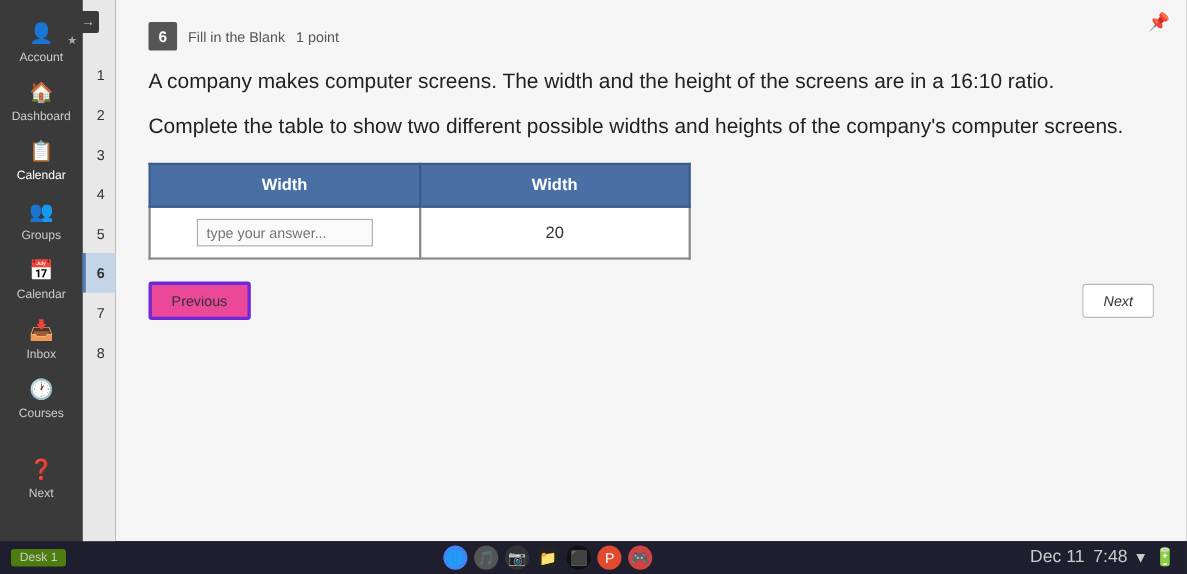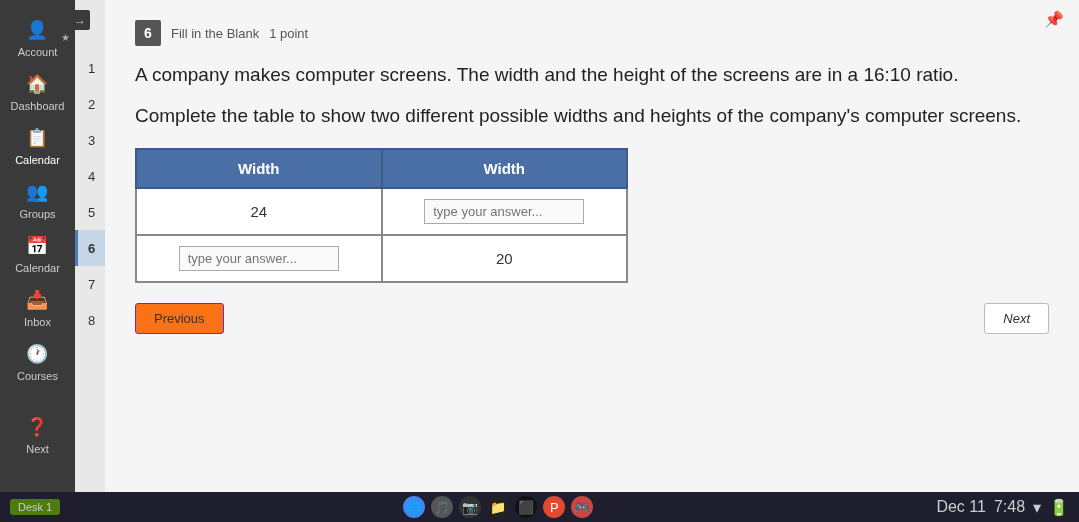--- a/index.html
+++ b/index.html
@@ -183,22 +183,22 @@
       display: flex;
       justify-content: space-between;
       align-items: center;
       margin-top: 20px;
       width: calc(100% - 0px);
     }
 
     .btn {
       padding: 7px 18px;
       font-size: 13px;
-      border: 1px solid #6d28d9;
-      background: #f97316;
+      border: 3px solid #6d28d9;
+      background: #ec4899;
       color: #333;
       cursor: pointer;
       border-radius: 3px;
     }
 
     .btn-next {
       background: #fff;
       border: 1px solid #bbb;
       font-style: italic;
     }
@@ -369,28 +369,20 @@
   <table class="answer-table">
     <thead>
       <tr>
         <th>Width</th>
         <th>Width</th>
       </tr>
     </thead>
     <tbody>
       <tr>
         <td>
-          <span>24</span>
-        </td>
-        <td>
-          <input type="text" placeholder="type your answer..." style="">
-        </td>
-      </tr>
-      <tr>
-        <td>
           <input type="text" placeholder="type your answer..." style="">
         </td>
         <td>
           <span>20</span>
         </td>
       </tr>
     </tbody>
   </table>
 
   <div class="nav-buttons">

